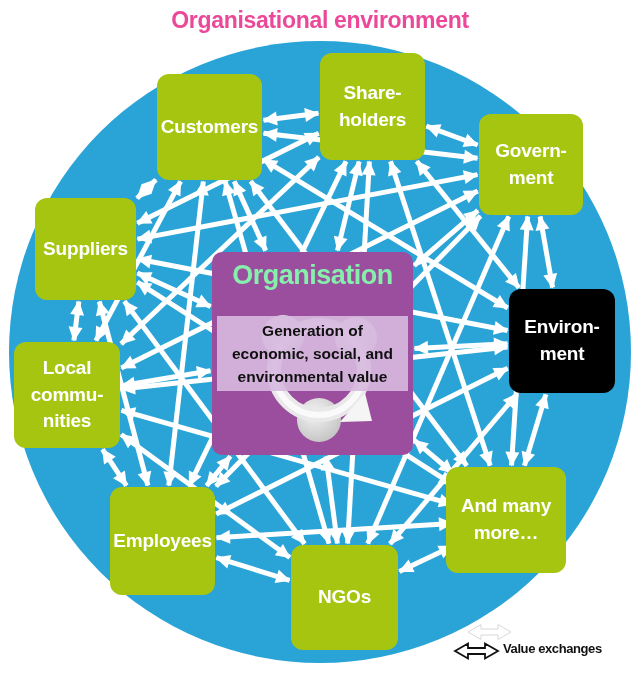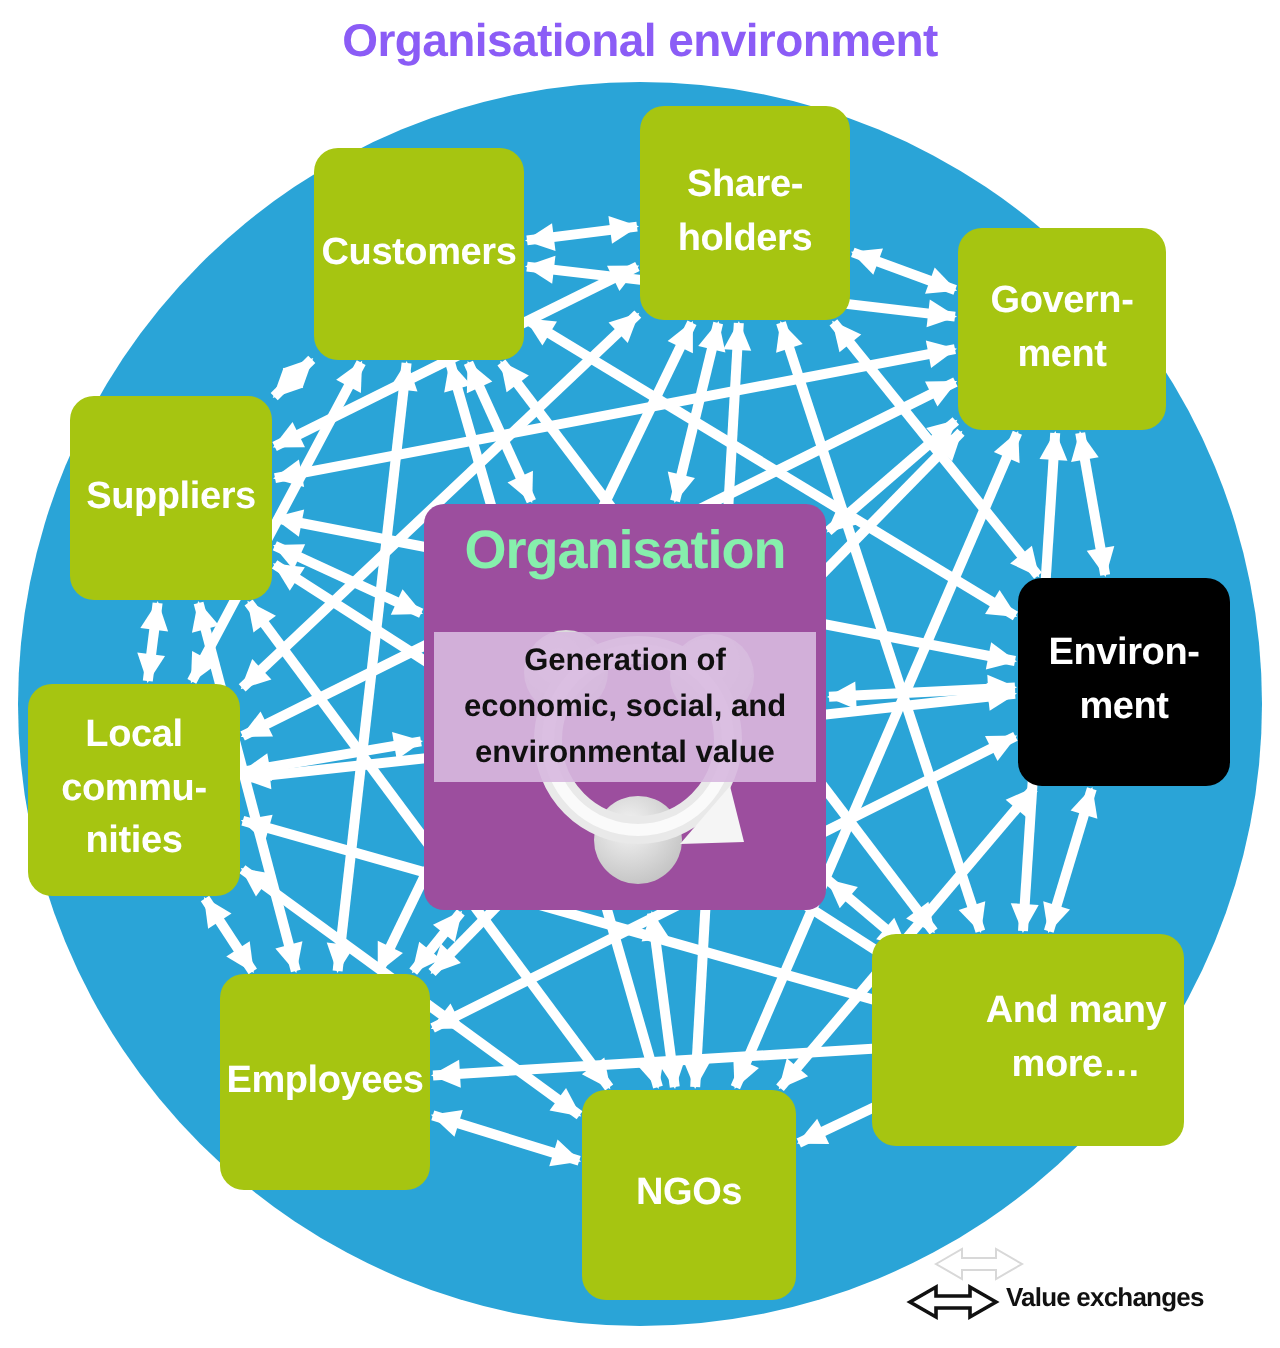--- a/index.html
+++ b/index.html
@@ -6,21 +6,21 @@
   #stage {
     position:relative; width:640px; height:674px; overflow:hidden;
     font-family:"Liberation Sans", sans-serif; background:#ffffff;
   }
   #env-circle {
     position:absolute; left:9px; top:41px; width:622px; height:622px;
     border-radius:50%; z-index:1;
   }
   #title {
     position:absolute; left:0; top:7px; width:640px; text-align:center;
-    font-size:23px; font-weight:bold; color:#8b5cf6; letter-spacing:-0.3px;
+    font-size:23px; font-weight:bold; color:#ec4899; letter-spacing:-0.3px;
     z-index:4;
   }
   #mesh { position:absolute; left:0; top:0; z-index:2; }
   .node {
     position:absolute; border-radius:12px; z-index:3;
     display:flex; align-items:center; justify-content:center;
     color:#ffffff; font-weight:bold; font-size:19px; line-height:1.42;
     text-align:center; letter-spacing:-0.2px;
   }
   .node span { white-space:pre-line; }
@@ -164,17 +164,17 @@
       <span>Local
 commu-
 nities</span>
     </div>
     <div class="node" style="left: 110px; top: 487px; width: 105px; height: 108px; background: rgb(166, 197, 17);">
       <span>Employees</span>
     </div>
     <div class="node" style="left: 291px; top: 545px; width: 107px; height: 105px; background: rgb(166, 197, 17);">
       <span>NGOs</span>
     </div>
-    <div class="node" style="left: 436px; top: 467px; width: 108px; height: 106px; background: rgb(166, 197, 17); padding-left: 48px;">
+    <div class="node" style="left: 446px; top: 467px; width: 120px; height: 106px; background: rgb(166, 197, 17);">
       <span>And many
 more…</span>
     </div>
   </div>
 
 </body></html>

